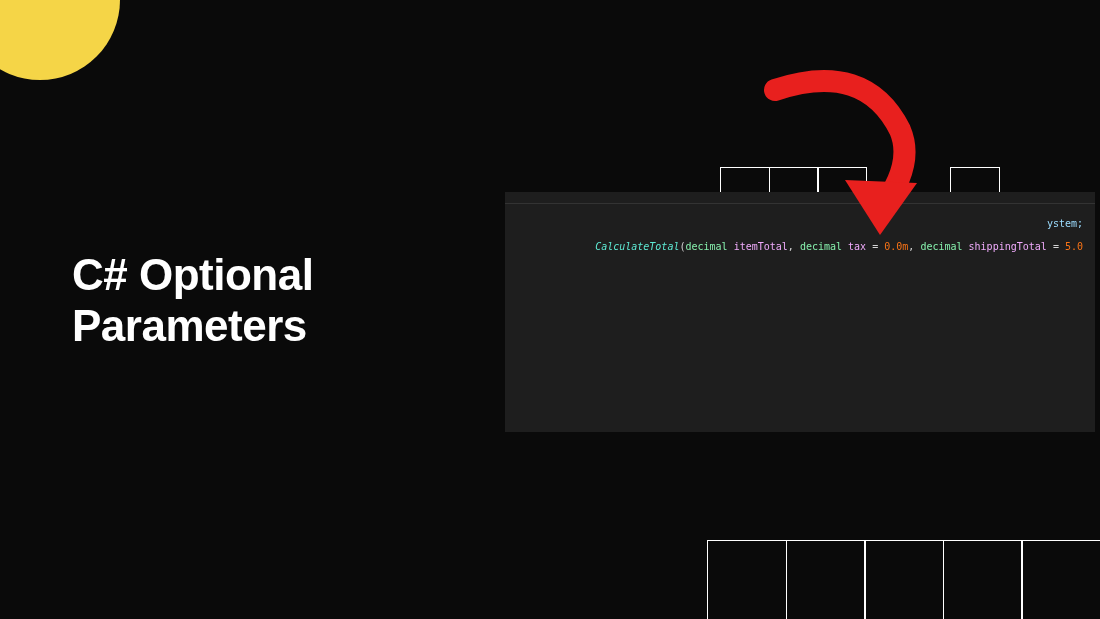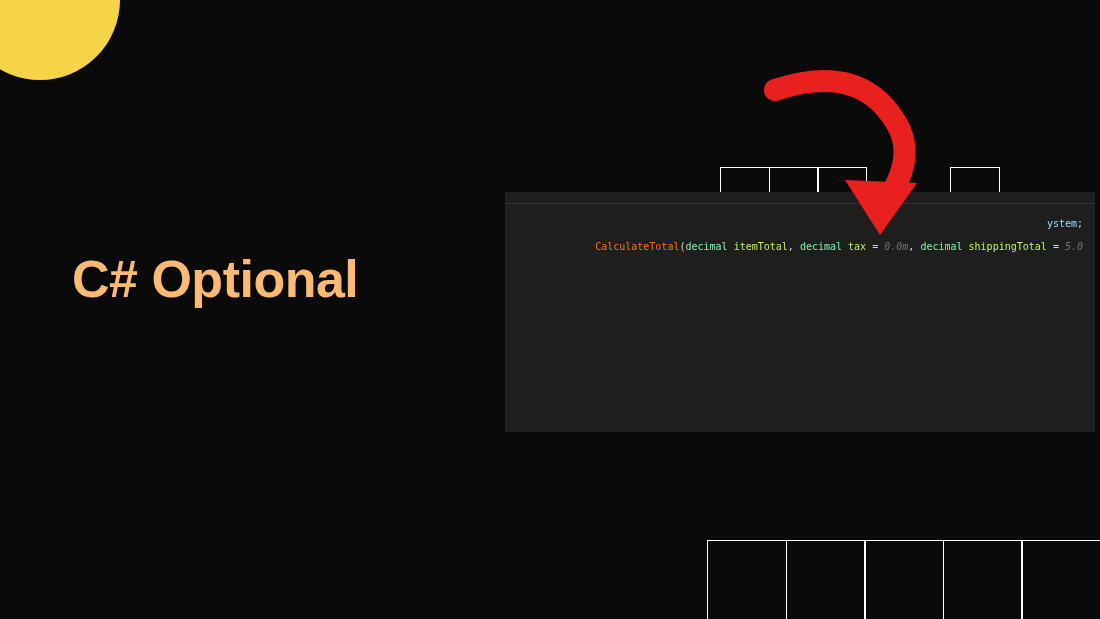--- a/index.html
+++ b/index.html
@@ -21,22 +21,22 @@
       height: 160px;
       background: #f5d547;
       border-radius: 50%;
       top: -80px;
       left: -40px;
     }
     .title {
       position: absolute;
       left: 72px;
       top: 250px;
-      color: #fdba74;
-      font-size: 52px;
+      color: #ffffff;
+      font-size: 44px;
       font-weight: 800;
       line-height: 1.15;
       letter-spacing: -0.5px;
     }
     .code-window {
       position: absolute;
       left: 505px;
       top: 192px;
       width: 590px;
       height: 240px;
@@ -52,23 +52,23 @@
       font-family: 'Consolas', 'Monaco', monospace;
       font-size: 10px;
       line-height: 2.3;
       white-space: nowrap;
       color: #d4d4d4;
       text-align: right;
     }
     .kw-using { color: #9cdcfe; }
     .kw-type { color: #86efac; }
     .kw-return { color: #c586c0; }
-    .fn-name { color: #f97316; }
-    .param-name { color: #bef264; }
-    .num { color: #737373; font-style: italic; }
+    .fn-name { color: #5eead4; font-style: italic; }
+    .param-name { color: #f0abfc; }
+    .num { color: #f97316; }
     .op { color: #d4d4d4; }
     .punct { color: #d4d4d4; }
     .boxes-top {
       position: absolute;
       top: 167px;
       left: 720px;
       display: flex;
     }
     .box {
       width: 50px;
@@ -101,20 +101,21 @@
       height: 180px;
     }
   </style>
 </head>
 <body>
 
 <div class="yellow-circle"></div>
 
 <div class="title">
   <span>C# Optional</span><br>
+  <span>Parameters</span>
 </div>
 
 <div class="boxes-top">
   <div class="box"></div>
   <div class="box"></div>
   <div class="box"></div>
   <div class="box-gap"></div>
   <div class="box"></div>
 </div>
 

